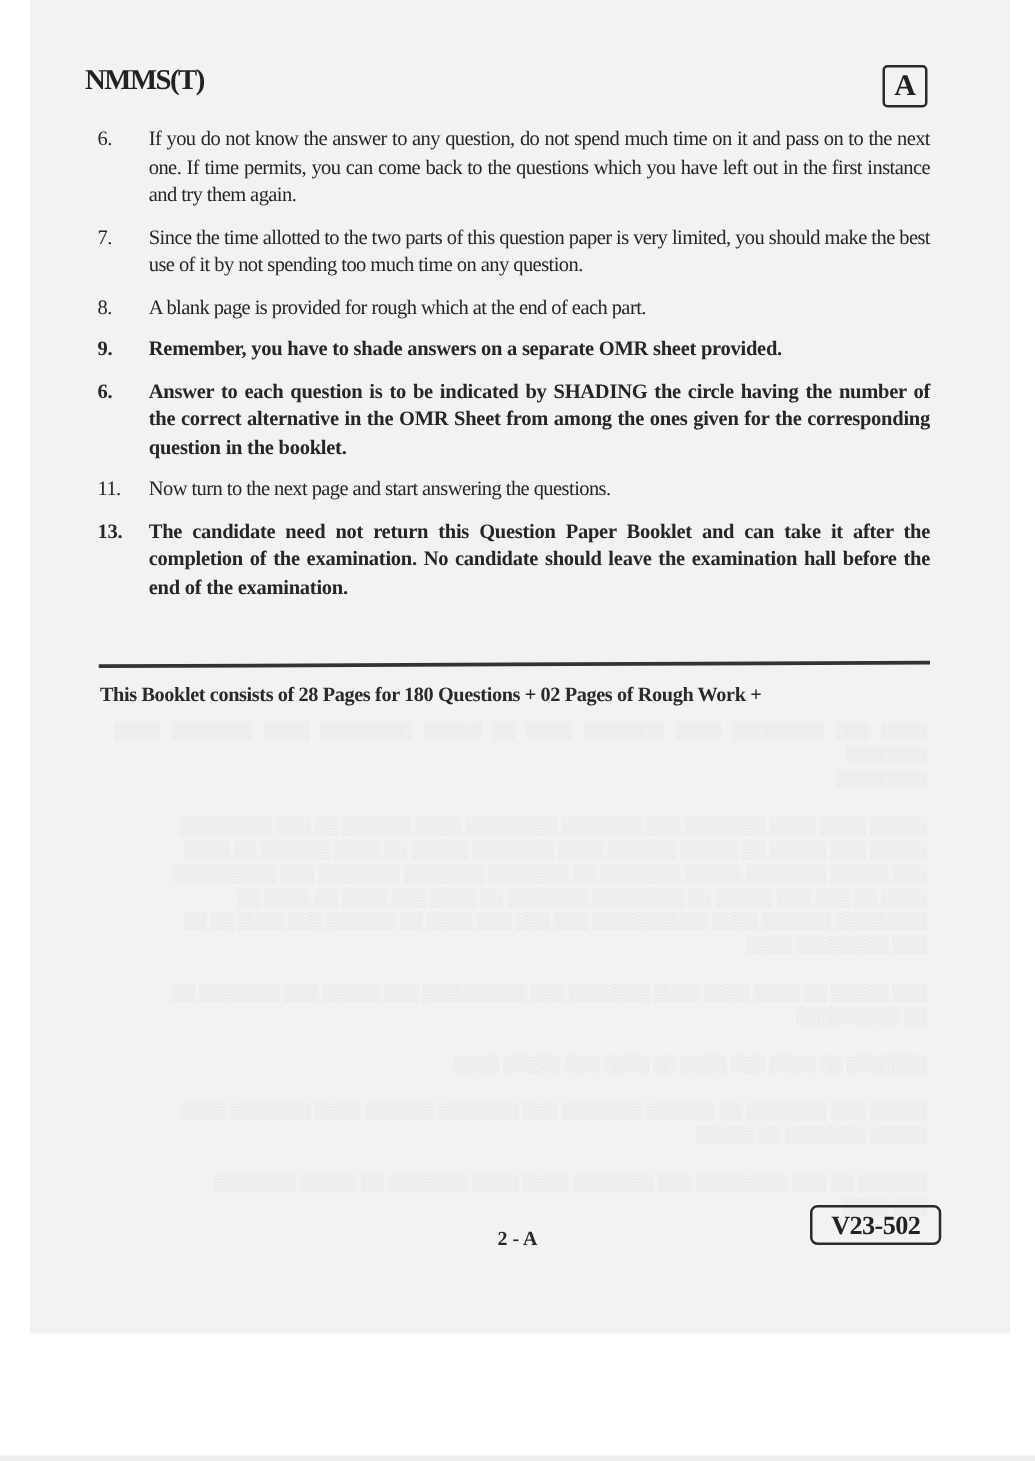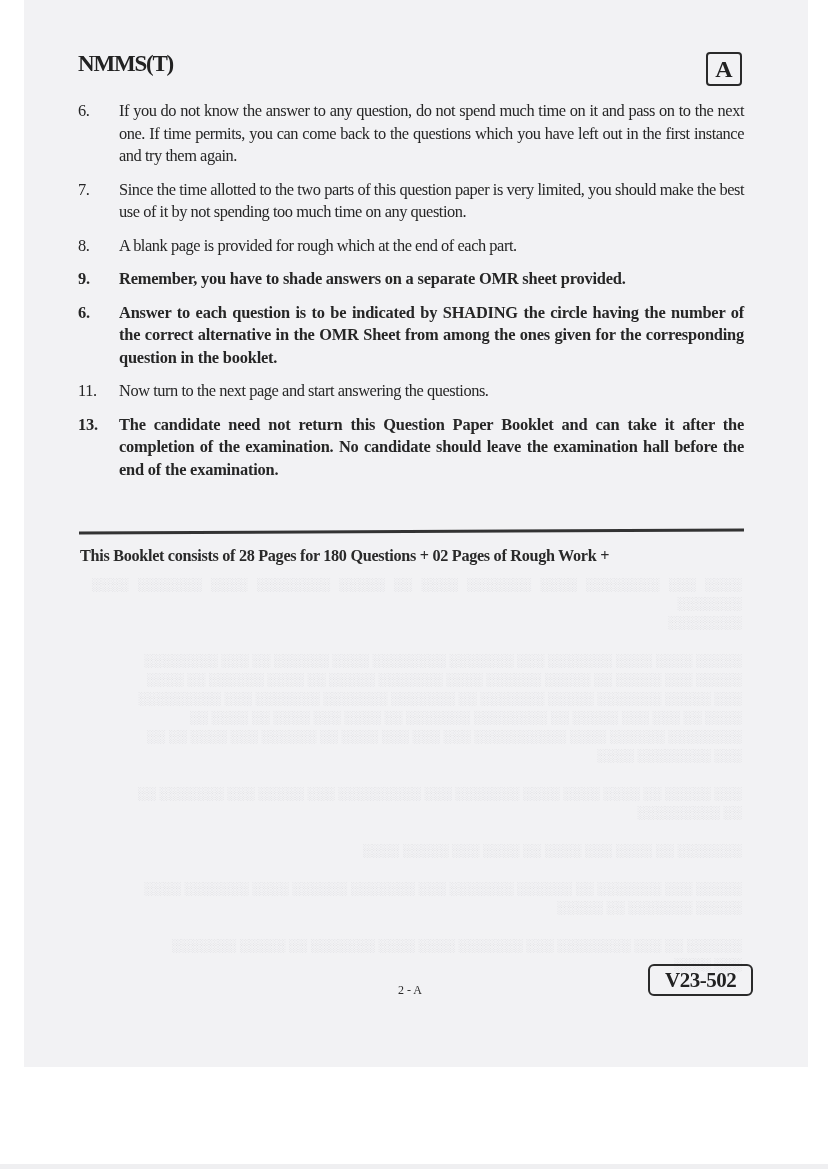--- a/index.html
+++ b/index.html
@@ -26,21 +26,21 @@
     .bottom-strip {
       position: absolute;
       left: 0;
       top: 1164px;
       width: 828px;
       height: 5px;
       background: #efeff1;
     }
     .header-title {
       position: absolute;
-      left: 78px;
+      left: 68px;
       top: 51px;
       font-size: 23px;
       font-weight: bold;
       letter-spacing: -1.2px;
       color: #222;
     }
     .set-box {
       position: absolute;
       left: 706px;
       top: 52px;
@@ -108,22 +108,22 @@
       line-height: 19px;
       color: #d6d6da;
       transform: scaleX(-1);
       text-align: justify;
       pointer-events: none;
     }
     .footer-page {
       position: absolute;
       left: 398px;
       top: 983px;
-      font-size: 12px;
-      font-weight: normal;
+      font-size: 16px;
+      font-weight: bold;
       color: #2a2a2a;
     }
     .code-box {
       position: absolute;
       left: 648px;
       top: 964px;
       padding: 0 15px;
       height: 28px;
       line-height: 28px;
       border: 2px solid #2a2a2a;

